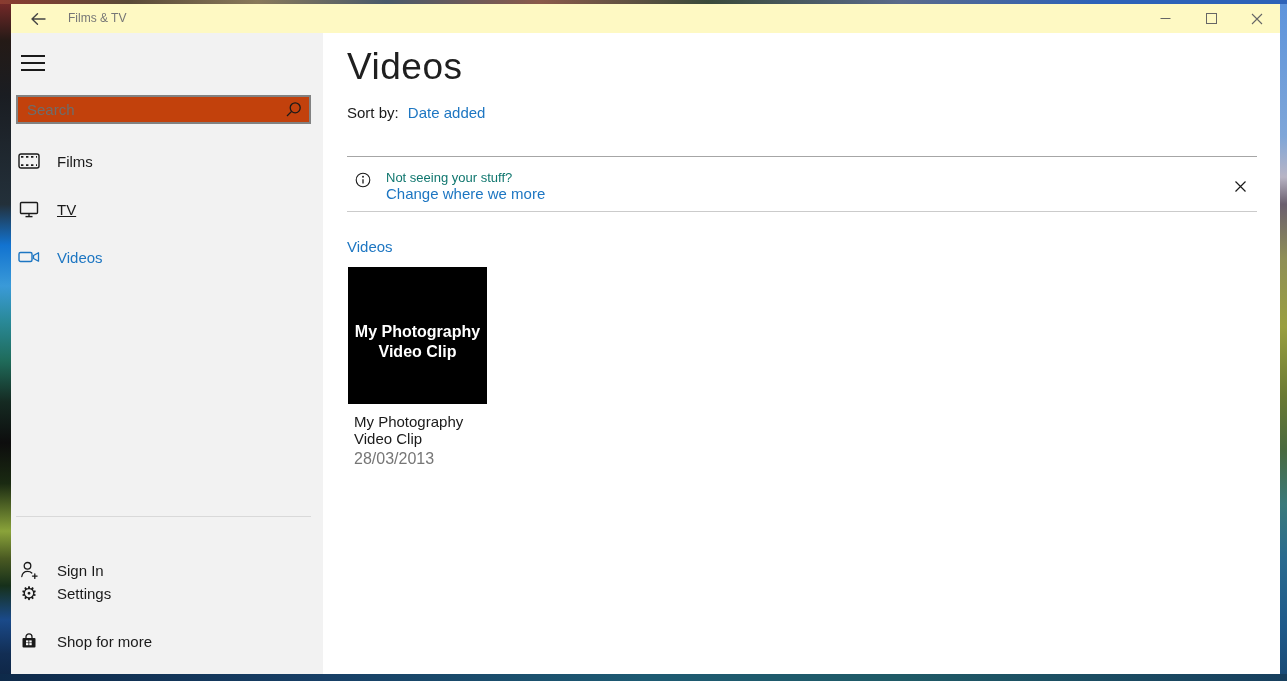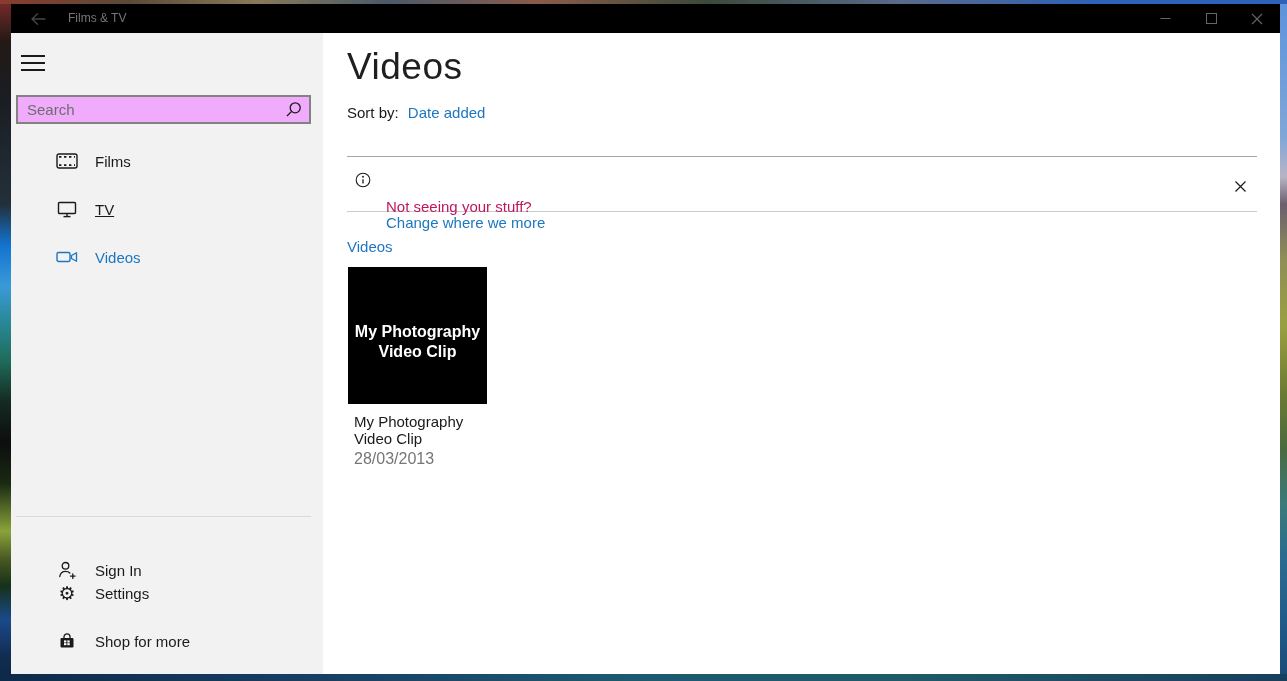--- a/index.html
+++ b/index.html
@@ -19,61 +19,61 @@
     background:linear-gradient(90deg,#8a3b30 0%,#5a4a38 10%,#88795a 20%,#4a5a6a 30%,
       #8a5a4a 42%,#3a4a3a 55%,#5a6a8a 70%,#2d62b8 85%,#2d62b8 100%); }
   .desktop-bottom { position:absolute; left:0; bottom:0; right:0; height:7px;
     background:linear-gradient(90deg,#0e2a4a 0%,#173f66 25%,#1d5a72 50%,#1f5a66 70%,#173f5e 100%); }
 
   
   .window { position:absolute; left:11px; top:4px; width:1269px; height:670px;
     background:#ffffff; }
 
   
-  .titlebar { position:absolute; left:0; top:0; width:100%; height:29px; background:#000000; }
+  .titlebar { position:absolute; left:0; top:0; width:100%; height:29px; background:#fef9c3; }
   .back-btn { position:absolute; left:10px; top:3px; width:34px; height:24px;
     background:none; border:none; cursor:pointer; display:flex; align-items:center; justify-content:center; }
   .app-title { position:absolute; left:57px; top:7px; font-size:12px; color:#767676; }
   .win-controls { position:absolute; right:0; top:0; height:29px; display:flex; }
   .win-btn { width:46px; height:29px; background:none; border:none; cursor:pointer;
     display:flex; align-items:center; justify-content:center; }
 
   
   .sidebar { position:absolute; left:0; top:29px; width:312px; height:641px; background:#f2f2f2; }
   .hamburger { position:absolute; left:5px; top:17px; width:34px; height:30px; background:none;
     border:none; cursor:pointer; padding:5px; }
   .hamburger span { display:block; width:24px; height:2px; background:#1a1a1a; margin-bottom:5px; }
   .searchbox { position:absolute; left:5px; top:62px; width:295px; height:29px;
-    border:2px solid #828282; background:#f0abfc; display:flex; align-items:center; }
+    border:2px solid #828282; background:#c2410c; display:flex; align-items:center; }
   .searchbox input { flex:1; border:none; outline:none; font-size:15px; color:#1a1a1a;
     padding-left:9px; font-family:inherit; background:transparent; }
   .searchbox input::placeholder { color:#6d6d6d; opacity:1; }
   .search-btn { width:32px; height:100%; border:none; background:none; cursor:pointer;
     display:flex; align-items:center; justify-content:center; }
 
   .nav-item { position:absolute; left:0; width:312px; height:48px; display:flex;
-    align-items:center; padding-left:0; cursor:pointer; color:#1a1a1a;margin-left:44px; }
+    align-items:center; padding-left:6px; cursor:pointer; color:#1a1a1a; }
   .nav-item .ni-icon { width:24px; display:flex; justify-content:center; }
   .nav-item .ni-label { margin-left:16px; font-size:15px; }
   .nav-item.selected { color:#1d76c2; }
 
   .side-divider { position:absolute; left:5px; top:483px; width:295px; height:1px; background:#d9d9d9; }
 
   
   .main { position:absolute; left:312px; top:29px; width:957px; height:641px; background:#fff; }
   .page-title { position:absolute; left:24px; top:13px; font-size:37px; font-weight:300;
     color:#1f1f1f; letter-spacing:0.5px; }
   .sort-row { position:absolute; left:24px; top:71px; font-size:15px; color:#1a1a1a; }
   .sort-row a { color:#1d76c2; text-decoration:none; margin-left:5px; cursor:pointer; }
 
   .notice { position:absolute; left:24px; top:123px; width:910px; height:56px;
     border-top:1px solid #a6a6a6; border-bottom:1px solid #cbcbcb; }
   .notice-inner { position:absolute; left:8px; top:13px; display:flex; }
   .notice-texts { margin-left:15px; }
-  .notice-line1 { font-size:15px; color:#be185d; line-height:15px;margin-top:29px; }
+  .notice-line1 { font-size:13px; color:#0f766e; line-height:15px; }
   .notice-link { font-size:15px; color:#1d76c2; text-decoration:none; cursor:pointer;
     display:inline-block; margin-top:1px; line-height:15px; }
   .dismiss-btn { position:absolute; right:6px; top:18px; width:22px; height:22px;
     border:none; background:none; cursor:pointer; display:flex; align-items:center; justify-content:center; }
 
   .section-title { position:absolute; left:24px; top:205px; font-size:15px; color:#1d76c2; }
 
   .video-card { position:absolute; left:25px; top:234px; width:140px; cursor:pointer; }
   .thumb { width:139px; height:137px; background:#000; display:flex; flex-direction:column;
     align-items:center; justify-content:center; padding-top:12px; }

